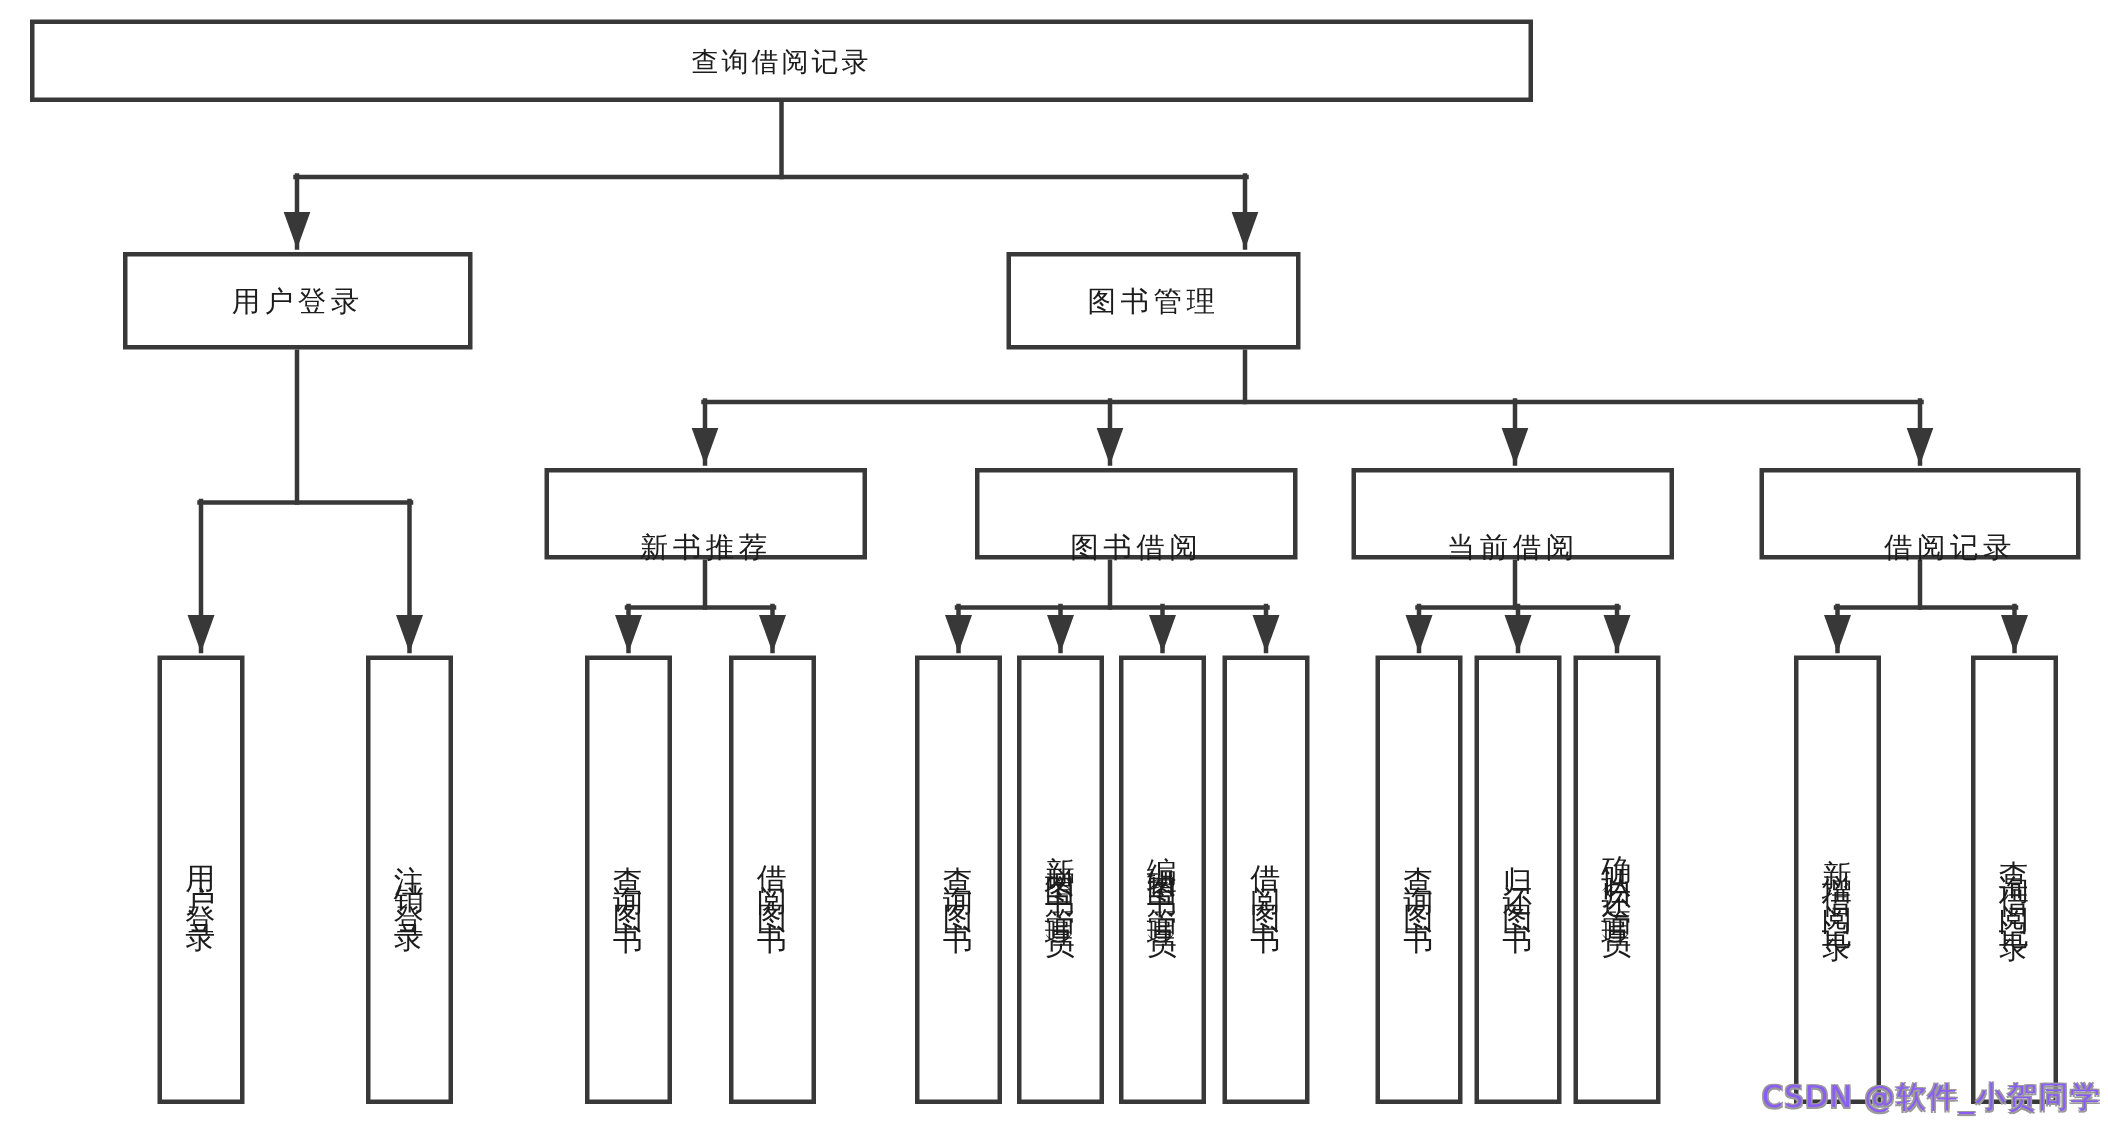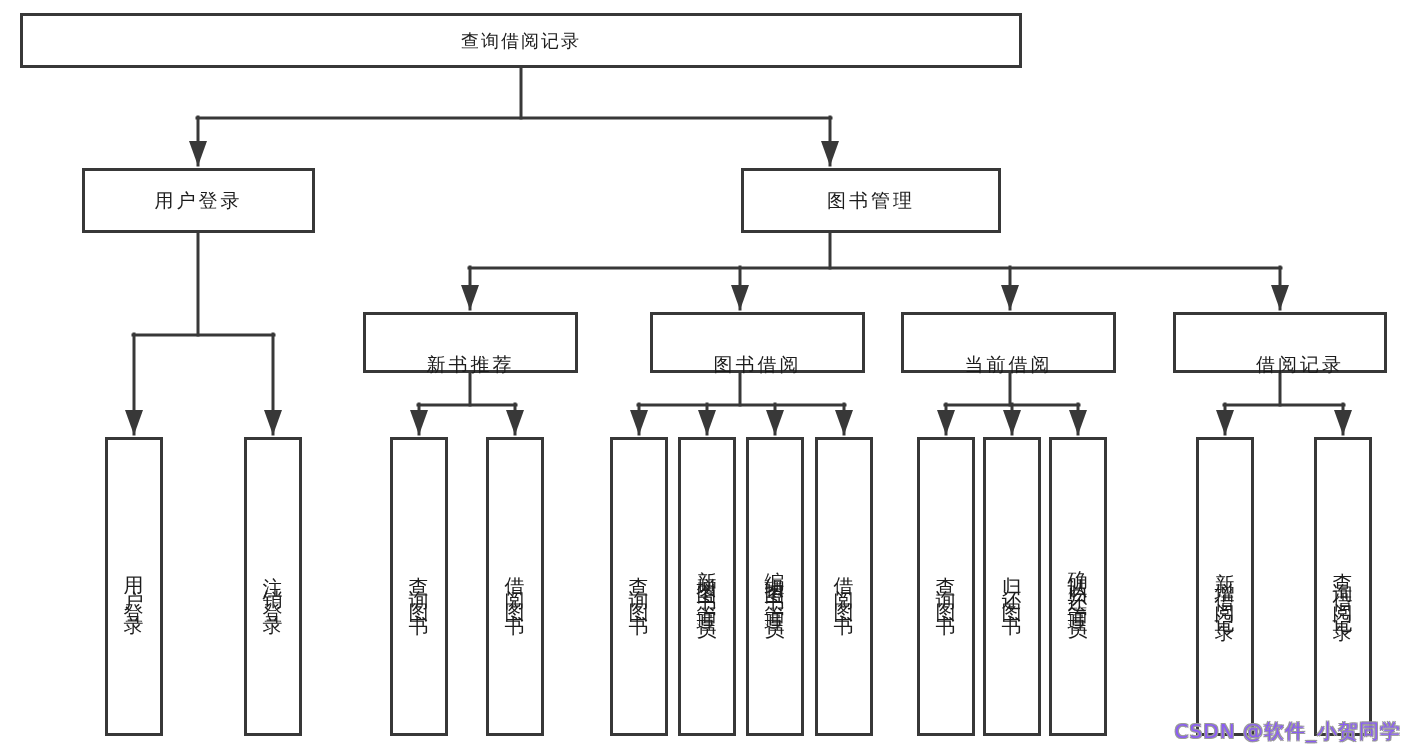--- a/index.html
+++ b/index.html
@@ -133,21 +133,21 @@
     </g>
   </svg>
 
   <div class="node root">
     <span class="hlabel">查询借阅记录</span>
   </div>
 
   <div class="node lvl1" style="left:82px;width:233px;">
     <span class="hlabel">用户登录</span>
   </div>
-  <div class="node lvl1" style="left:741px;width:260px;">
+  <div class="node lvl1" style="left:671px;width:196px;">
     <span class="hlabel">图书管理</span>
   </div>
 
   <div class="node lvl2" style="left:363px;width:215px;">
     <span class="hlabel">新书推荐</span>
   </div>
   <div class="node lvl2" style="left:650px;width:215px;">
     <span class="hlabel">图书借阅</span>
   </div>
   <div class="node lvl2" style="left:901px;width:215px;">

